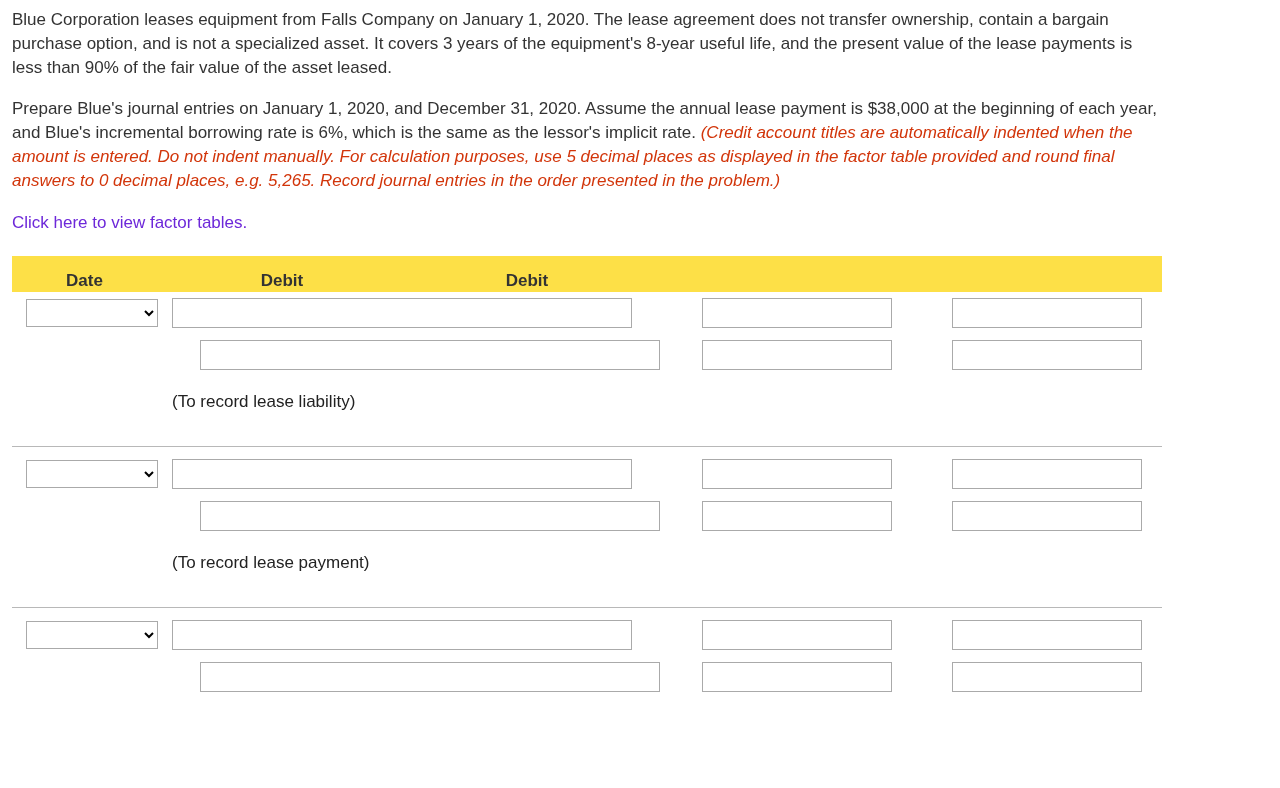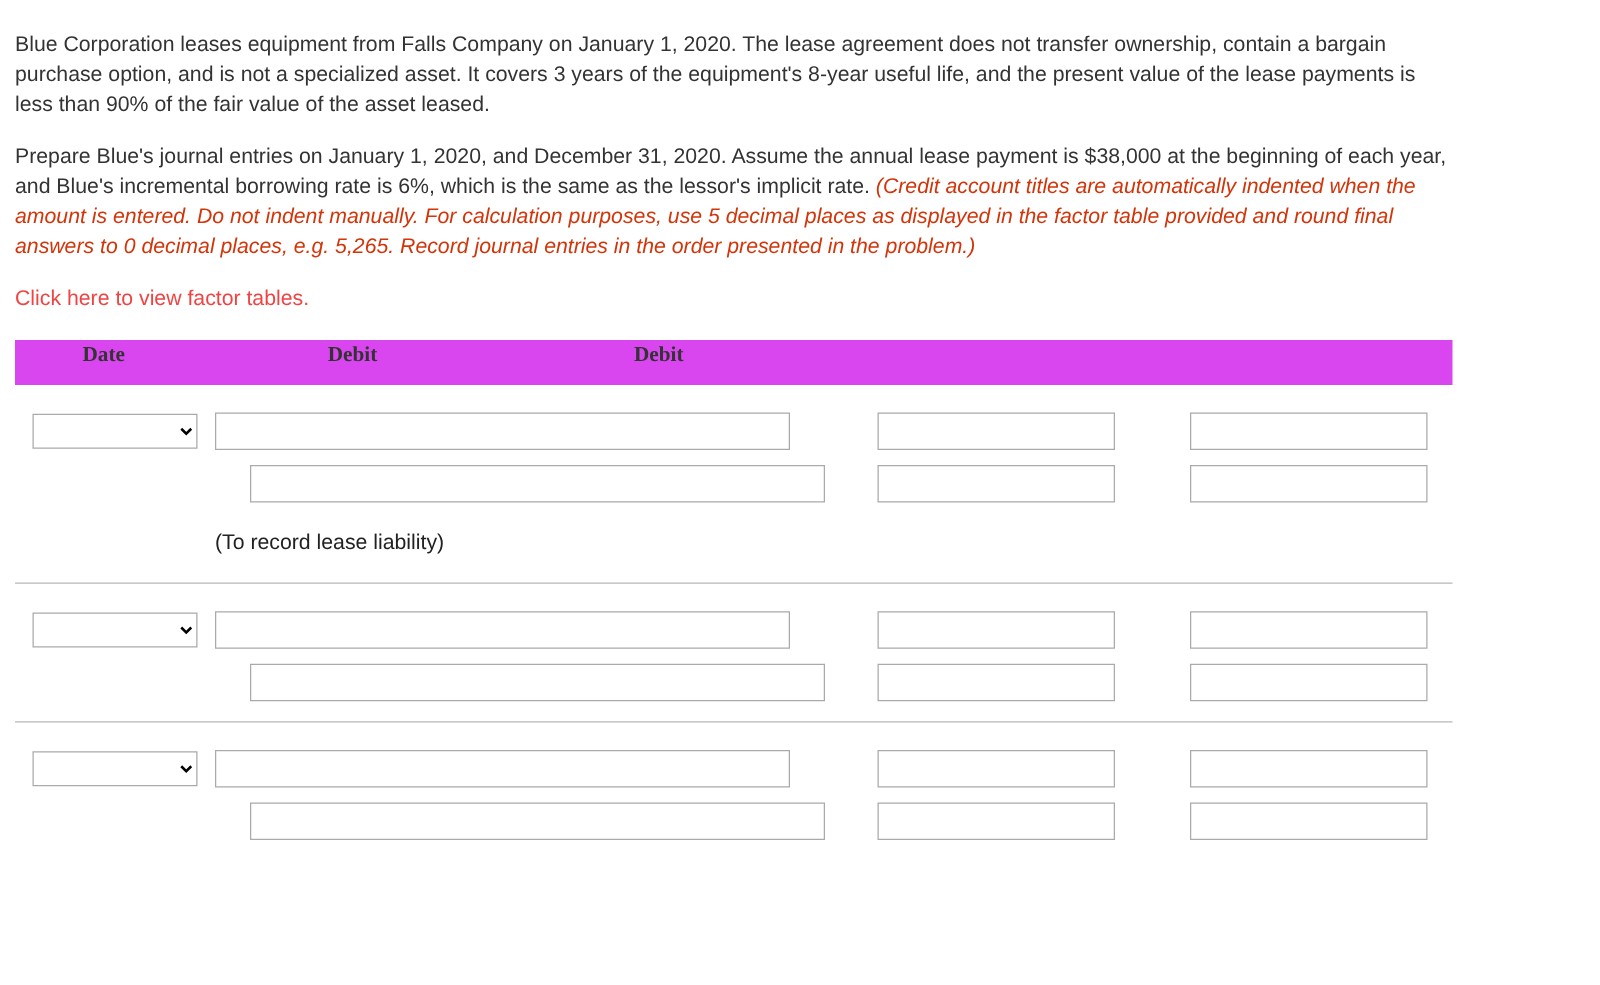--- a/index.html
+++ b/index.html
@@ -6,40 +6,39 @@
     body {
       margin: 0;
       padding: 8px 12px;
       font-family: "Segoe UI", -apple-system, Helvetica, Arial, sans-serif;
       font-size: 17px;
       color: #333;
       background: #fff;
       line-height: 1.4;
     }
     .wrap { width: 1150px; }
-    p.body-text { margin: 16px 0 18px 0; color: #333; }
+    p.body-text { margin: 0 0 18px 0; color: #333; }
     .red-note { color: #d2350a; font-style: italic; }
-    a.link { color: #ef4444; text-decoration: none; }
+    a.link { color: #6d28d9; text-decoration: none; }
     .spacer-small { height: 14px; }
 
     .table-area { margin-top: 8px; }
     .header-row {
       display: flex;
-      align-items: flex-start;
-      background: #d946ef;
+      align-items: flex-end;
+      background: #fde047;
       height: 36px;
       padding: 0;
-      font-family: Liberation Serif, serif;
     }
     .col-date   { width: 160px; padding-left: 54px; font-weight: 700; }
     .col-acct   { width: 520px; font-weight: 700; }
     .col-debit  { width: 220px; text-align: center; font-weight: 700; }
     .col-credit { width: 230px; text-align: center; font-weight: 700; padding-left: 40px;}
 
-    .entry-group { border-bottom: 1px solid #b8b8b8; padding-bottom: 10px; margin-bottom: 6px; margin-top: 16px;}
+    .entry-group { border-bottom: 1px solid #b8b8b8; padding-bottom: 22px; margin-bottom: 6px;}
     .entry-group.last { border-bottom: none; }
 
     .row {
       display: flex;
       align-items: center;
       padding: 6px 0;
     }
     .cell-date   { width: 160px; padding-left: 14px; }
     .cell-acct   { width: 520px; }
     .cell-acct.indent { padding-left: 28px; }
@@ -149,20 +148,26 @@
         <div class="cell-acct indent">
           <input class="text-in acct-in" value="" style="">
         </div>
         <div class="cell-debit">
           <input class="text-in amount-in" value="" style="">
         </div>
         <div class="cell-credit">
           <input class="text-in amount-in" value="" style="">
         </div>
       </div>
+      <div class="row">
+        <div class="cell-date"></div>
+        <div class="cell-acct explain-cell">
+          <div class="explain">(To record lease payment)</div>
+        </div>
+      </div>
     </div>
 
     <div class="entry-group last">
       <div class="row">
         <div class="cell-date">
           <select class="date-select" value=""><option></option></select>
         </div>
         <div class="cell-acct">
           <input class="text-in acct-in" value="" style="">
         </div>

